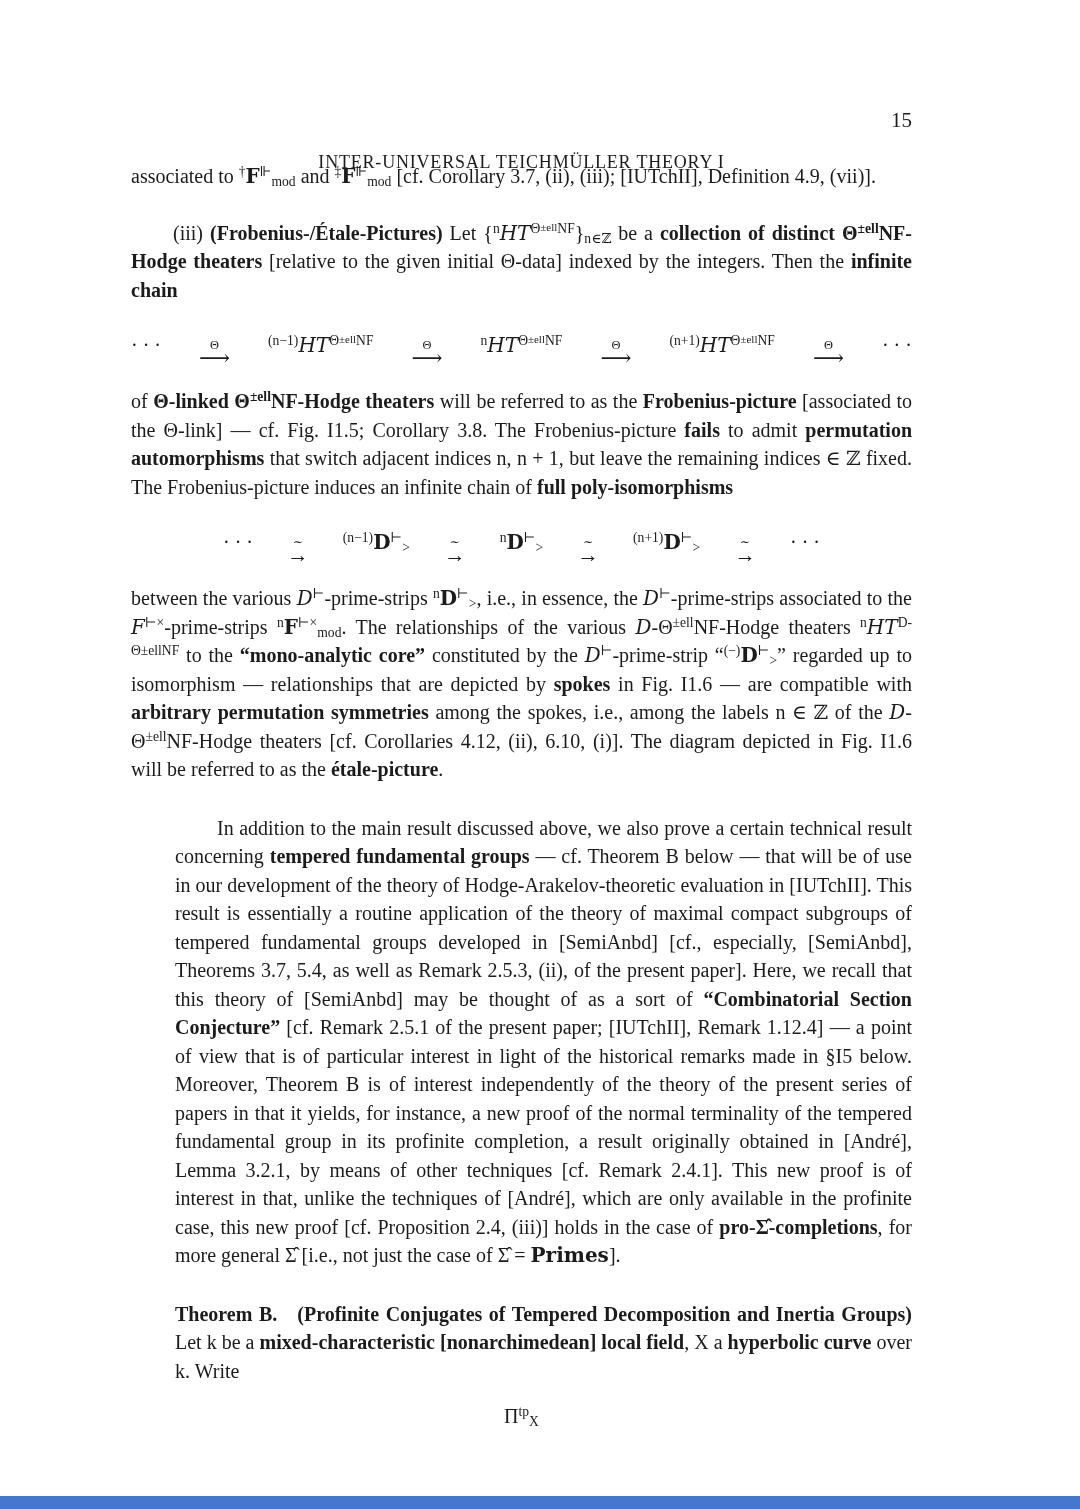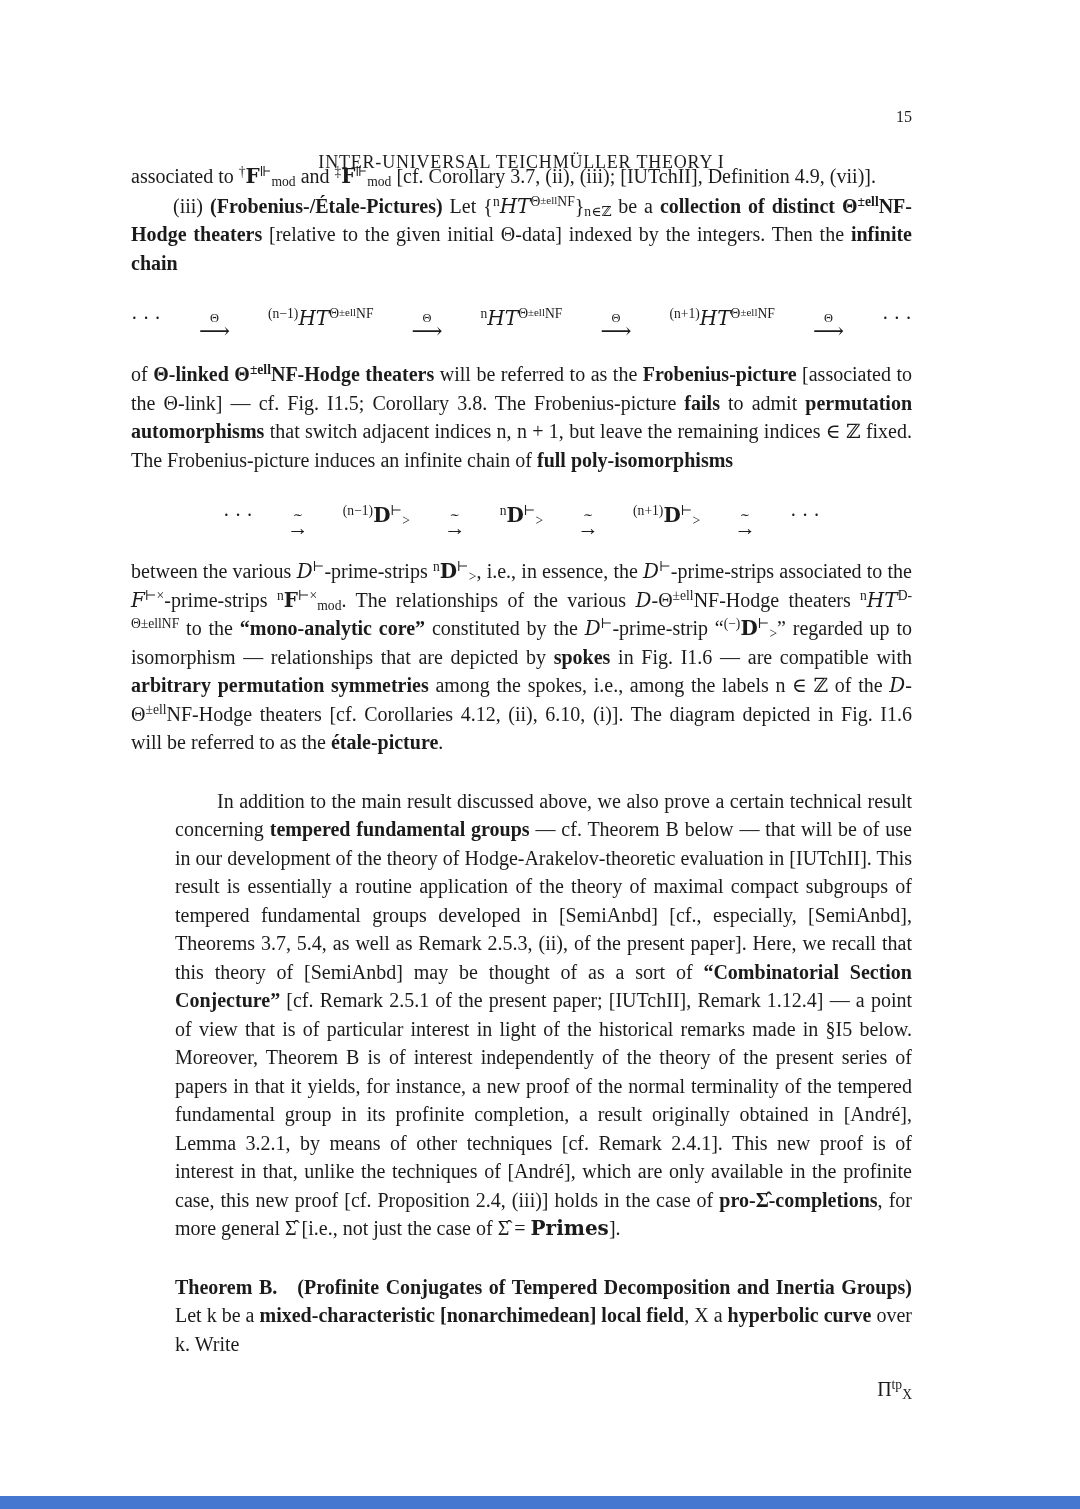--- a/index.html
+++ b/index.html
@@ -22,50 +22,50 @@
     text-align: center;
     font-size: 18px;
     letter-spacing: 0.8px;
     white-space: nowrap;
     margin-top: 44px;
   }
   .page-number {
     position: absolute;
     right: 0;
     top: 108px;
-    font-size: 16px;
+    font-size: 21px;
   }
   .body-text {
     margin: 30px 168px 0 131px;
     font-size: 20px;
     line-height: 28.5px;
     text-align: justify;
   }
   .para { margin: 0; }
-  .para.gap-sm { margin-top: 1px; }
+  .para.gap-sm { margin-top: 28px; }
   .para.gap-lg { margin-top: 30px; margin-left: 44px; }
   .indent { text-indent: 42px; }
 
   .r-i { }
   .r-b { font-weight: bold; }
   .r-cal { font-style: italic; font-family: "DejaVu Serif", serif; }
   .r-frak { font-weight: bold; font-family: "DejaVu Serif", serif; }
   .r-sup { font-size: 0.68em; vertical-align: 0.5em; line-height: 0; }
   .r-sub { font-size: 0.68em; vertical-align: -0.25em; line-height: 0; }
   .r-sup2 { font-size: 0.55em; vertical-align: 0.8em; line-height: 0; }
 
   .equation {
     display: flex;
     align-items: center;
     margin: 17px 0;
     font-size: 20px;
   }
   .equation.wide { justify-content: space-between; }
   .equation.narrow { justify-content: space-between; padding: 0 92px; }
-  .equation.single { justify-content: flex-end; }
+  .equation.single { justify-content: center; }
   .eq-group { display: inline-block; white-space: nowrap; }
 
   .stack {
     display: inline-flex;
     flex-direction: column;
     align-items: center;
     line-height: 1;
     vertical-align: -0.35em;
   }
   .stack-top { font-size: 0.62em; margin-bottom: -3px; }

